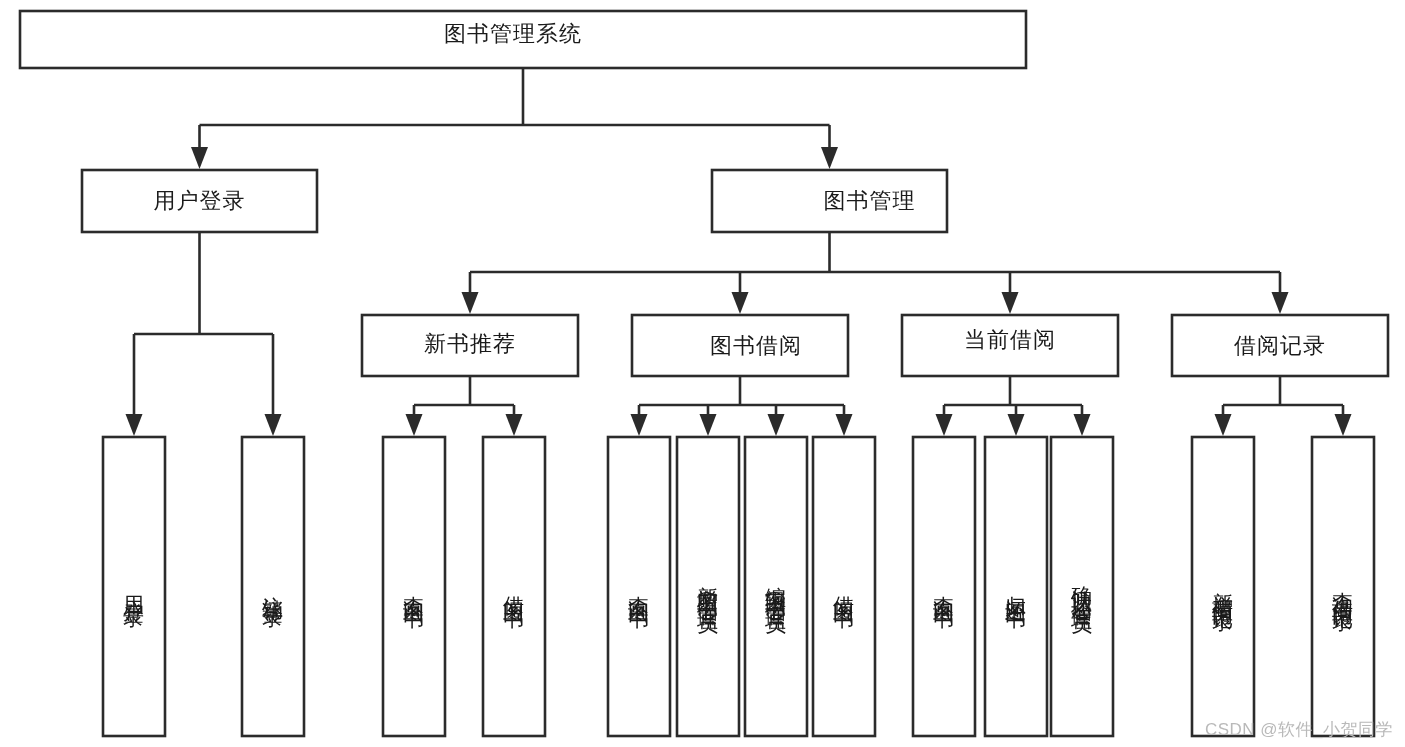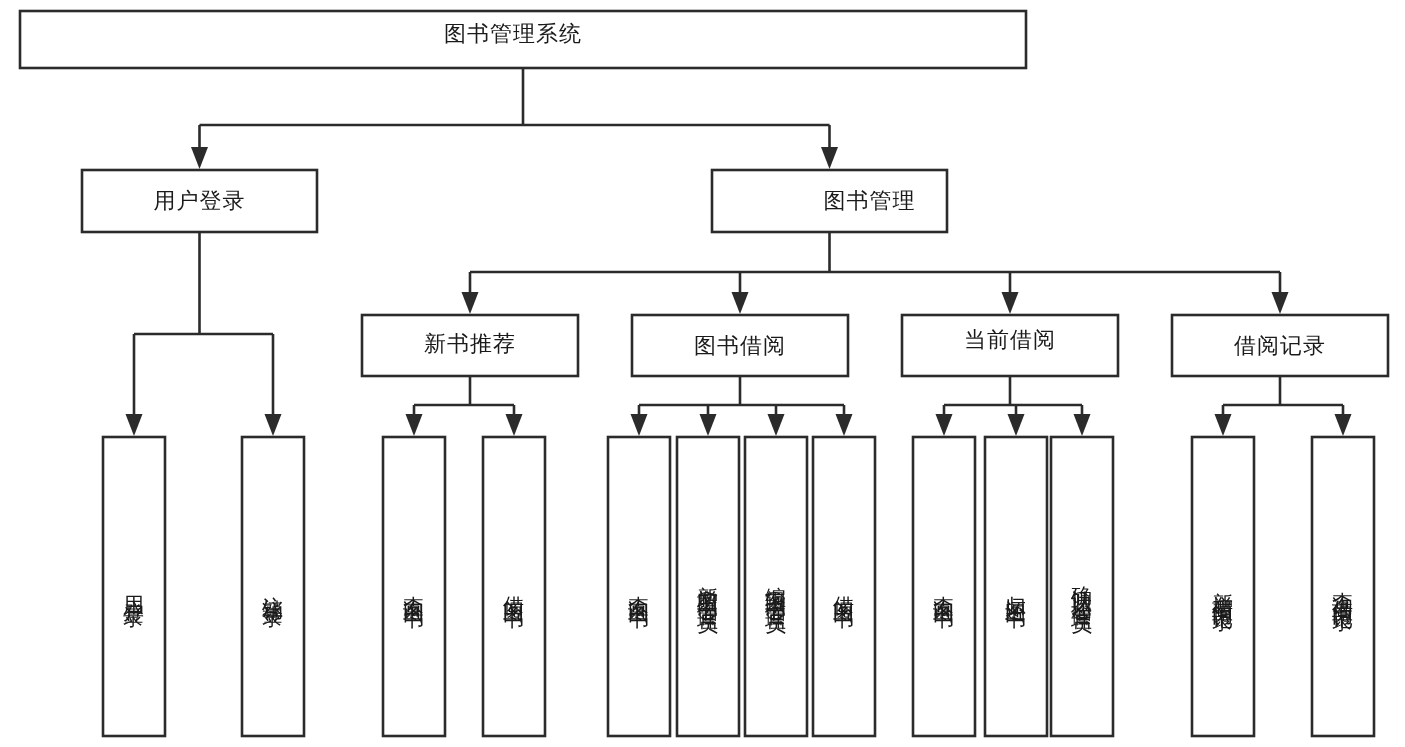--- a/index.html
+++ b/index.html
@@ -171,21 +171,21 @@
       </div>
       <div class="hlabel-wrap" style="left: 82px; top: 170px; width: 235px; height: 62px;">
         <span class="hlabel-text">用户登录</span>
       </div>
       <div class="hlabel-wrap" style="left: 712px; top: 170px; width: 235px; height: 62px; margin-left: 40px;">
         <span class="hlabel-text">图书管理</span>
       </div>
       <div class="hlabel-wrap" style="left: 362px; top: 315px; width: 216px; height: 57px;">
         <span class="hlabel-text">新书推荐</span>
       </div>
-      <div class="hlabel-wrap" style="left: 632px; top: 315px; width: 216px; height: 61px;">
+      <div class="hlabel-wrap" style="left: 632px; top: 315px; width: 216px; height: 61px; padding-left: 16px;">
         <span class="hlabel-text">图书借阅</span>
       </div>
       <div class="hlabel-wrap" style="left: 902px; top: 315px; width: 216px; height: 49px;">
         <span class="hlabel-text">当前借阅</span>
       </div>
       <div class="hlabel-wrap" style="left: 1172px; top: 315px; width: 216px; height: 61px; border-radius: 28px;">
         <span class="hlabel-text">借阅记录</span>
       </div>
       <div class="vlabel-wrap" style="left: 103px; top: 437px; width: 62px; height: 299px;">
         <span class="vlabel-text">用户登录</span>
@@ -220,13 +220,14 @@
       <div class="vlabel-wrap" style="left: 1051px; top: 437px; width: 62px; height: 299px;">
         <span class="vlabel-text">确认归还（管理员）</span>
       </div>
       <div class="vlabel-wrap" style="left: 1192px; top: 437px; width: 62px; height: 299px;">
         <span class="vlabel-text">新增借阅记录</span>
       </div>
       <div class="vlabel-wrap" style="left: 1312px; top: 437px; width: 62px; height: 299px;">
         <span class="vlabel-text">查询借阅记录</span>
       </div>
     </div>
+  <div class="watermark">CSDN @软件_小贺同学</div>
 </div>
 
 </body></html>

